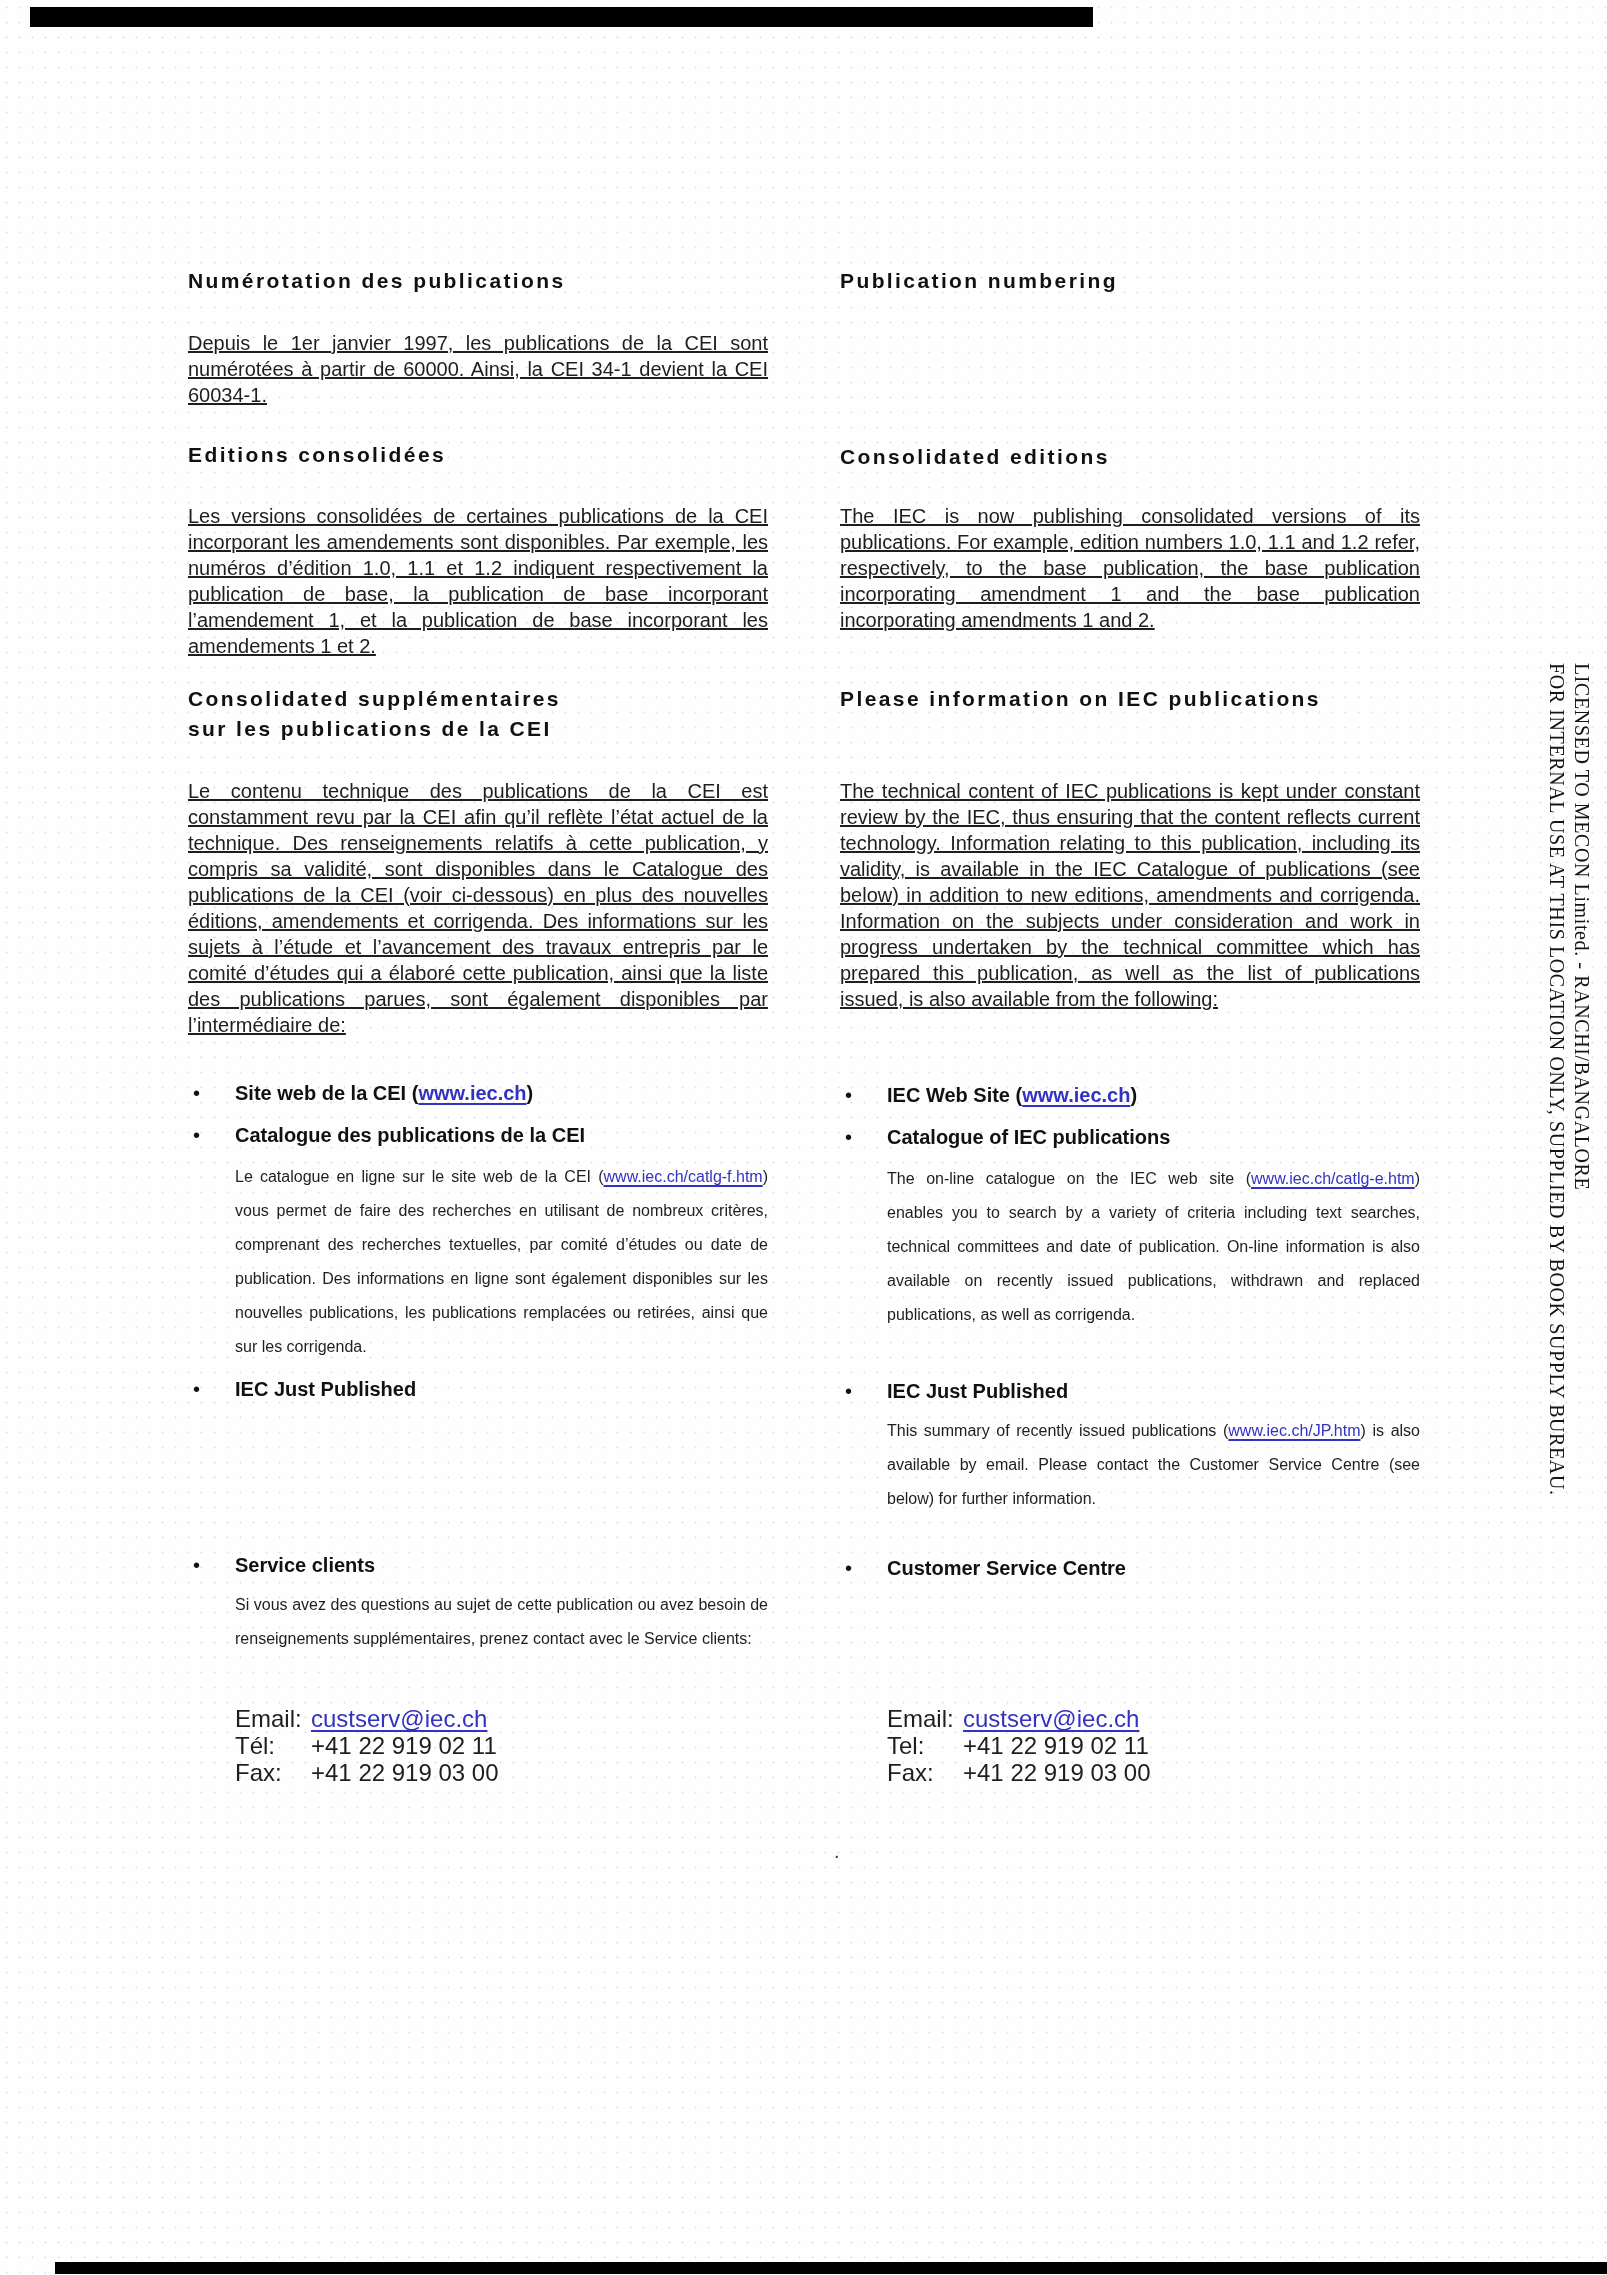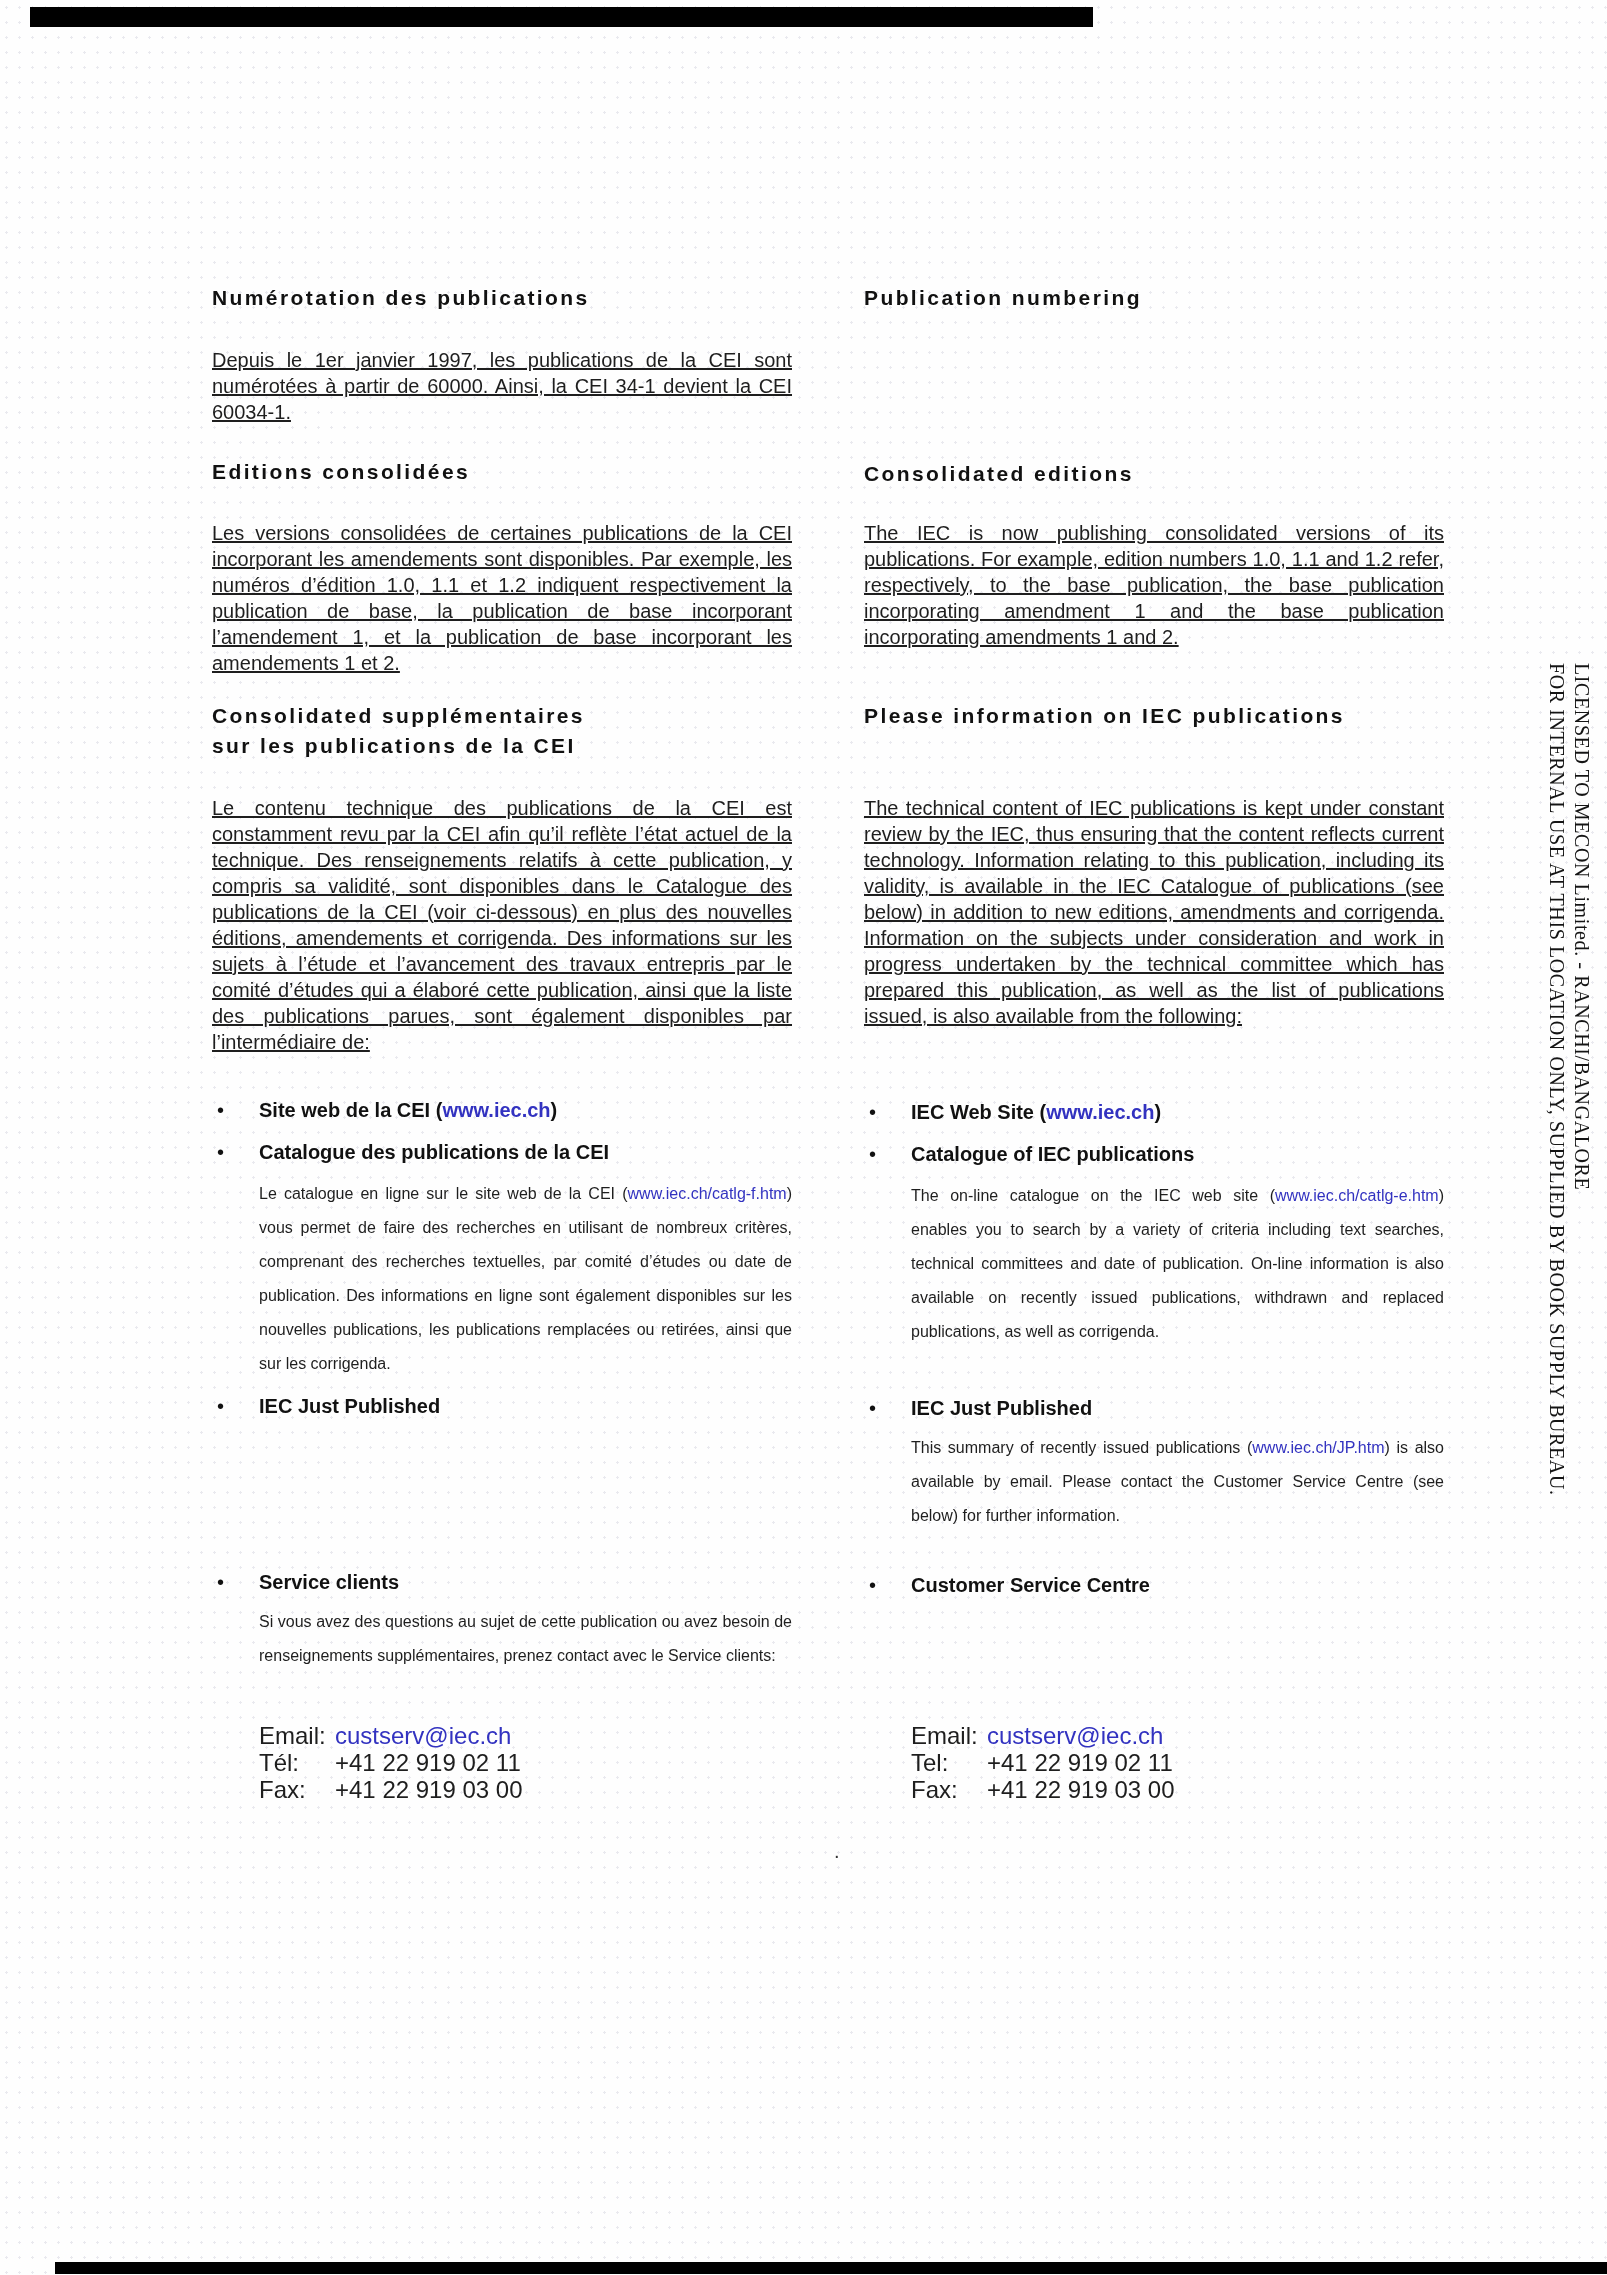--- a/index.html
+++ b/index.html
@@ -4,21 +4,21 @@
 <style>
   html,body{margin:0;padding:0;}
   body{
     width:1607px;height:2275px;position:relative;overflow:hidden;
     background-color:#fefefe;
     background-image:radial-gradient(circle, rgba(205,205,218,.42) 1px, rgba(0,0,0,0) 1.4px);
     background-size:13px 15px;
     font-family:"Liberation Sans", sans-serif;
     color:#1e1e1e;
   }
-  .col{position:absolute;top:17px;width:580px;height:1704px;margin-left:24px;}
+  .col{position:absolute;top:0;width:580px;height:1704px;}
   #col-fr{left:188px;}
   #col-en{left:840px;}
   .abs{position:absolute;left:0;right:0;}
   h2.sec{
     margin:0;font-size:21px;font-weight:bold;letter-spacing:2.4px;
     color:#111;line-height:30px;
   }
   p.body{
     margin:0;font-size:20px;line-height:26px;text-align:justify;
     color:#1e1e1e;
@@ -27,21 +27,21 @@
   .bullet-row{display:flex;}
   .bullet-dot{
     width:47px;flex:0 0 47px;font-size:20px;line-height:26px;color:#111;
     padding-left:5px;box-sizing:border-box;
   }
   .bullet-title{font-size:20px;line-height:26px;font-weight:bold;color:#111;}
   .subpara{
     margin:0 0 0 47px;font-size:16px;line-height:34px;text-align:justify;
   }
   .doclink, a.doclink{
-    color:#3232c0;cursor:pointer;
+    color:#3232c0;text-decoration:underline;cursor:pointer;
     text-decoration-thickness:2px;text-underline-offset:3px;
   }
   .contact{margin-left:47px;font-size:24px;line-height:27px;}
   .contact .crow{display:flex;}
   .contact .clabel{width:76px;flex:0 0 76px;}
   #license{
     position:absolute;top:663px;right:13px;
     writing-mode:vertical-rl;
     font-family:"Liberation Serif", serif;
     font-size:20px;line-height:25px;letter-spacing:.6px;color:#141414;

